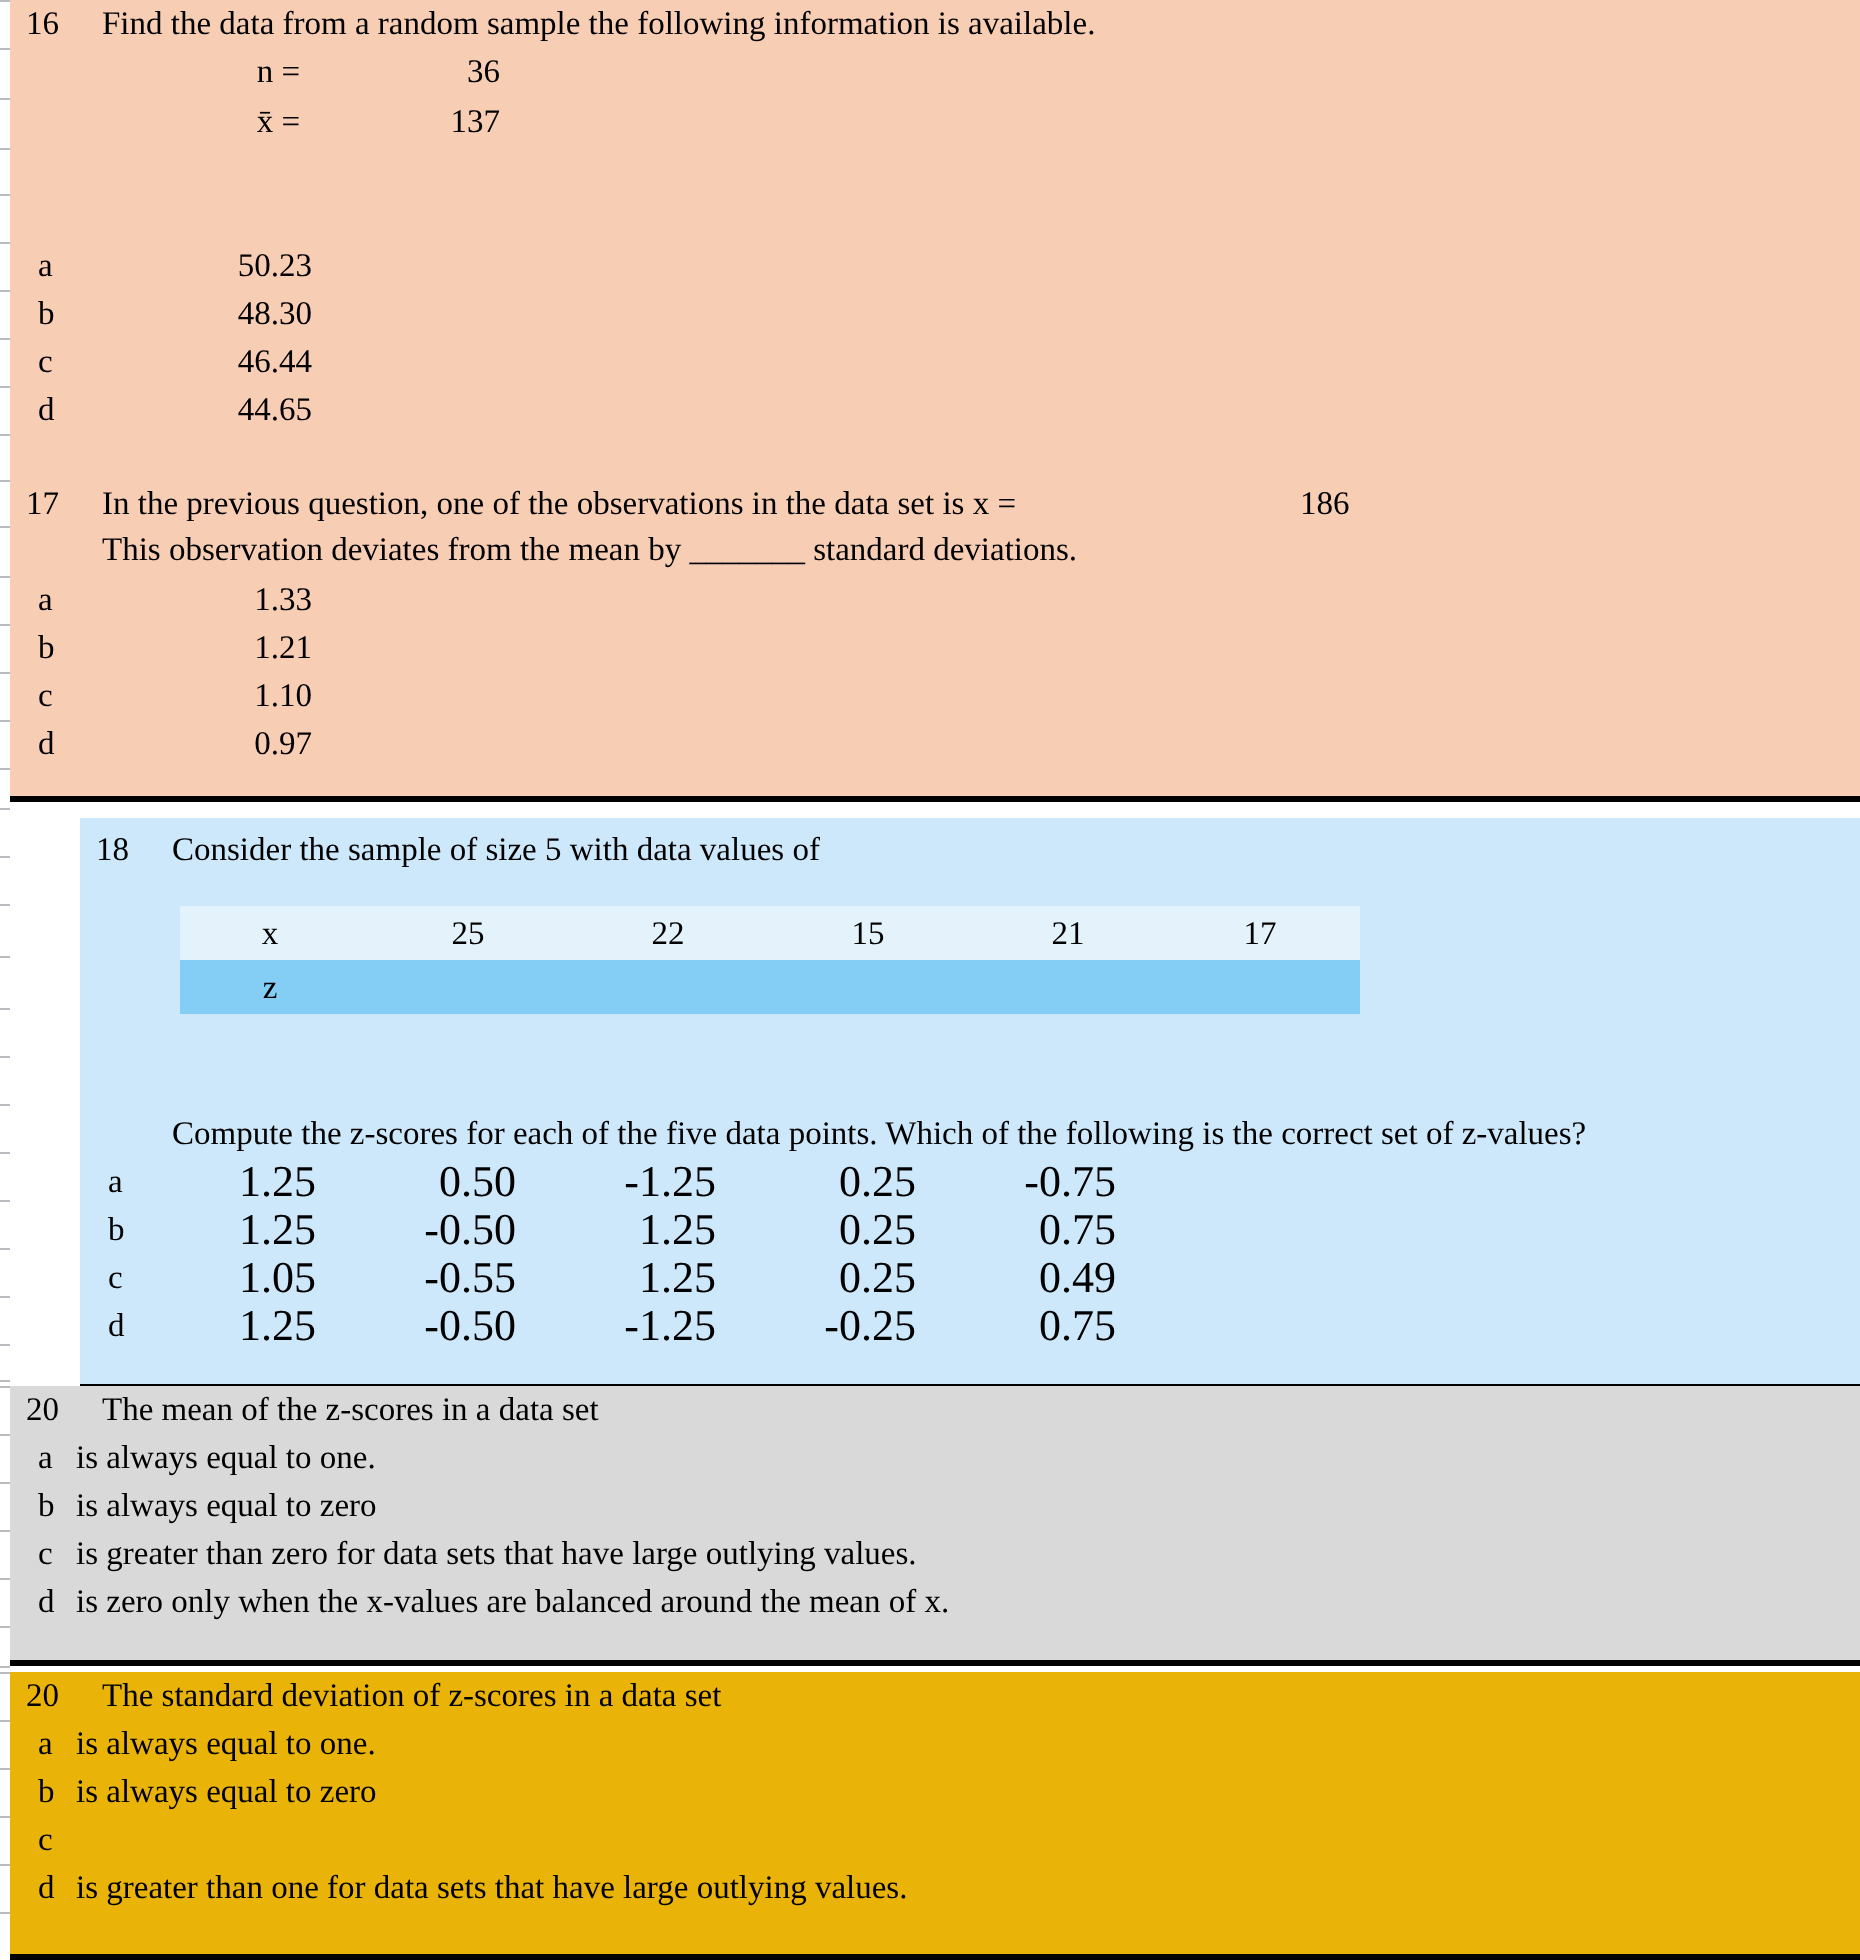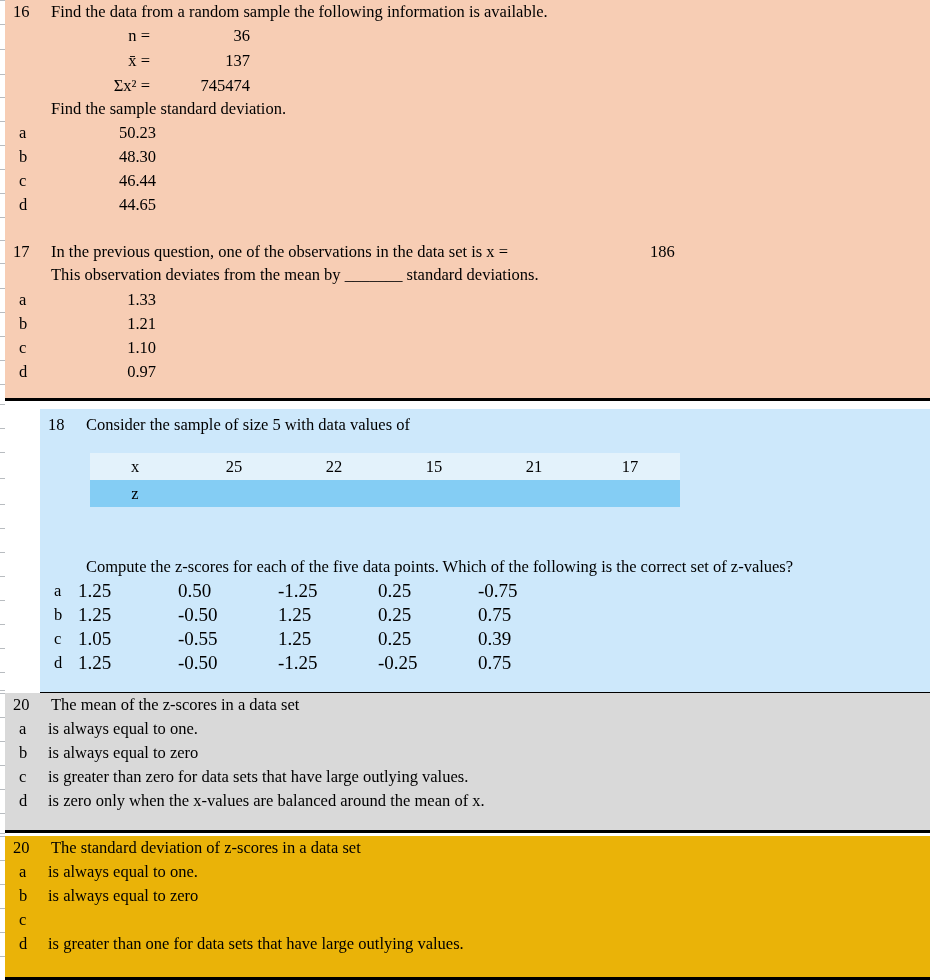--- a/index.html
+++ b/index.html
@@ -78,21 +78,21 @@
     text-align: left;
     font-size: 16.5px;
   }
   .qtext {
     position: absolute;
     left: 46px;
     font-size: 16.5px;
   }
   .otext {
     position: absolute;
-    left: 43px;
+    left: 33px;
     font-size: 16.5px;
   }
 
   
   .numans {
     position: absolute;
     left: 46px;
     width: 105px;
     text-align: right;
     font-size: 16.5px;
@@ -117,22 +117,22 @@
   .inlineval {
     position: absolute;
     left: 645px;
     font-size: 16.5px;
   }
 
   
   .zcell {
     position: absolute;
     width: 80px;
-    text-align: left;
-    font-size: 19px;
+    text-align: right;
+    font-size: 22px;
   }
   .zc0 { left: 38px; }
   .zc1 { left: 138px; }
   .zc2 { left: 238px; }
   .zc3 { left: 338px; }
   .zc4 { left: 438px; }
 
   
   .dtable {
     position: absolute;
@@ -219,28 +219,21 @@
     </div>
 
     <div class="row" style="top:24px;">
       <span class="givlabel">n =</span>
       <span class="givvalue">36</span>
     </div>
     <div class="row" style="top:49px;">
       <span class="givlabel">x̄ =</span>
       <span class="givvalue">137</span>
     </div>
-    <div class="row" style="top:74px;">
-      <span class="givlabel">Σx² =</span>
-      <span class="givvalue">745474</span>
-    </div>
-
-    <div class="row" style="top:97px;">
-      <span class="qtext">Find the sample standard deviation.</span>
-    </div>
+
 
     <div class="row" style="top:121px;">
       <span class="opt">a</span>
       <span class="numans">50.23</span>
     </div>
     <div class="row" style="top:145px;">
       <span class="opt">b</span>
       <span class="numans">48.30</span>
     </div>
     <div class="row" style="top:169px;">
@@ -324,21 +317,21 @@
       <span class="zcell zc2">1.25</span>
       <span class="zcell zc3">0.25</span>
       <span class="zcell zc4">0.75</span>
     </div>
     <div class="row" style="top:218px;">
       <span class="opt">c</span>
       <span class="zcell zc0">1.05</span>
       <span class="zcell zc1">-0.55</span>
       <span class="zcell zc2">1.25</span>
       <span class="zcell zc3">0.25</span>
-      <span class="zcell zc4">0.39</span>
+      <span class="zcell zc4">0.49</span>
     </div>
     <div class="row" style="top:242px;">
       <span class="opt">d</span>
       <span class="zcell zc0">1.25</span>
       <span class="zcell zc1">-0.50</span>
       <span class="zcell zc2">-1.25</span>
       <span class="zcell zc3">-0.25</span>
       <span class="zcell zc4">0.75</span>
     </div>
   </div>

